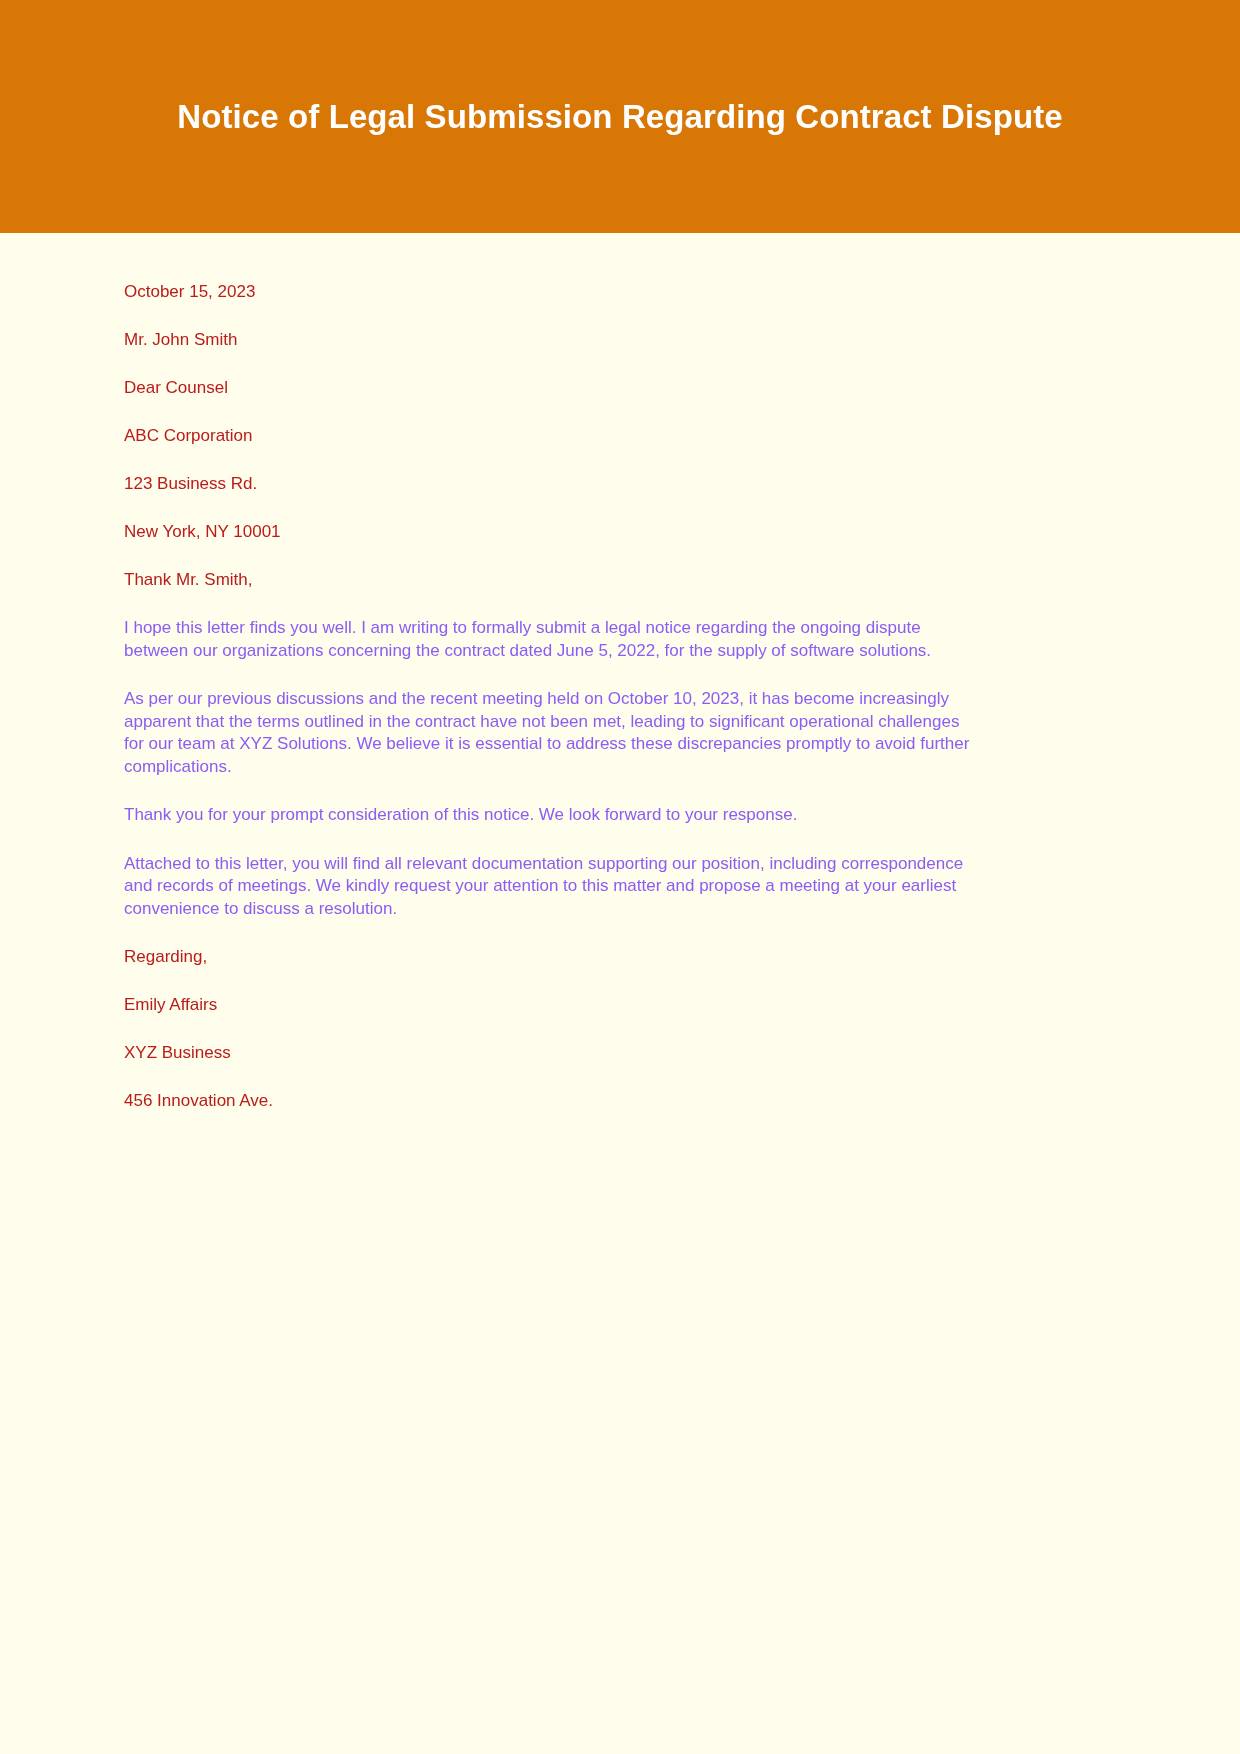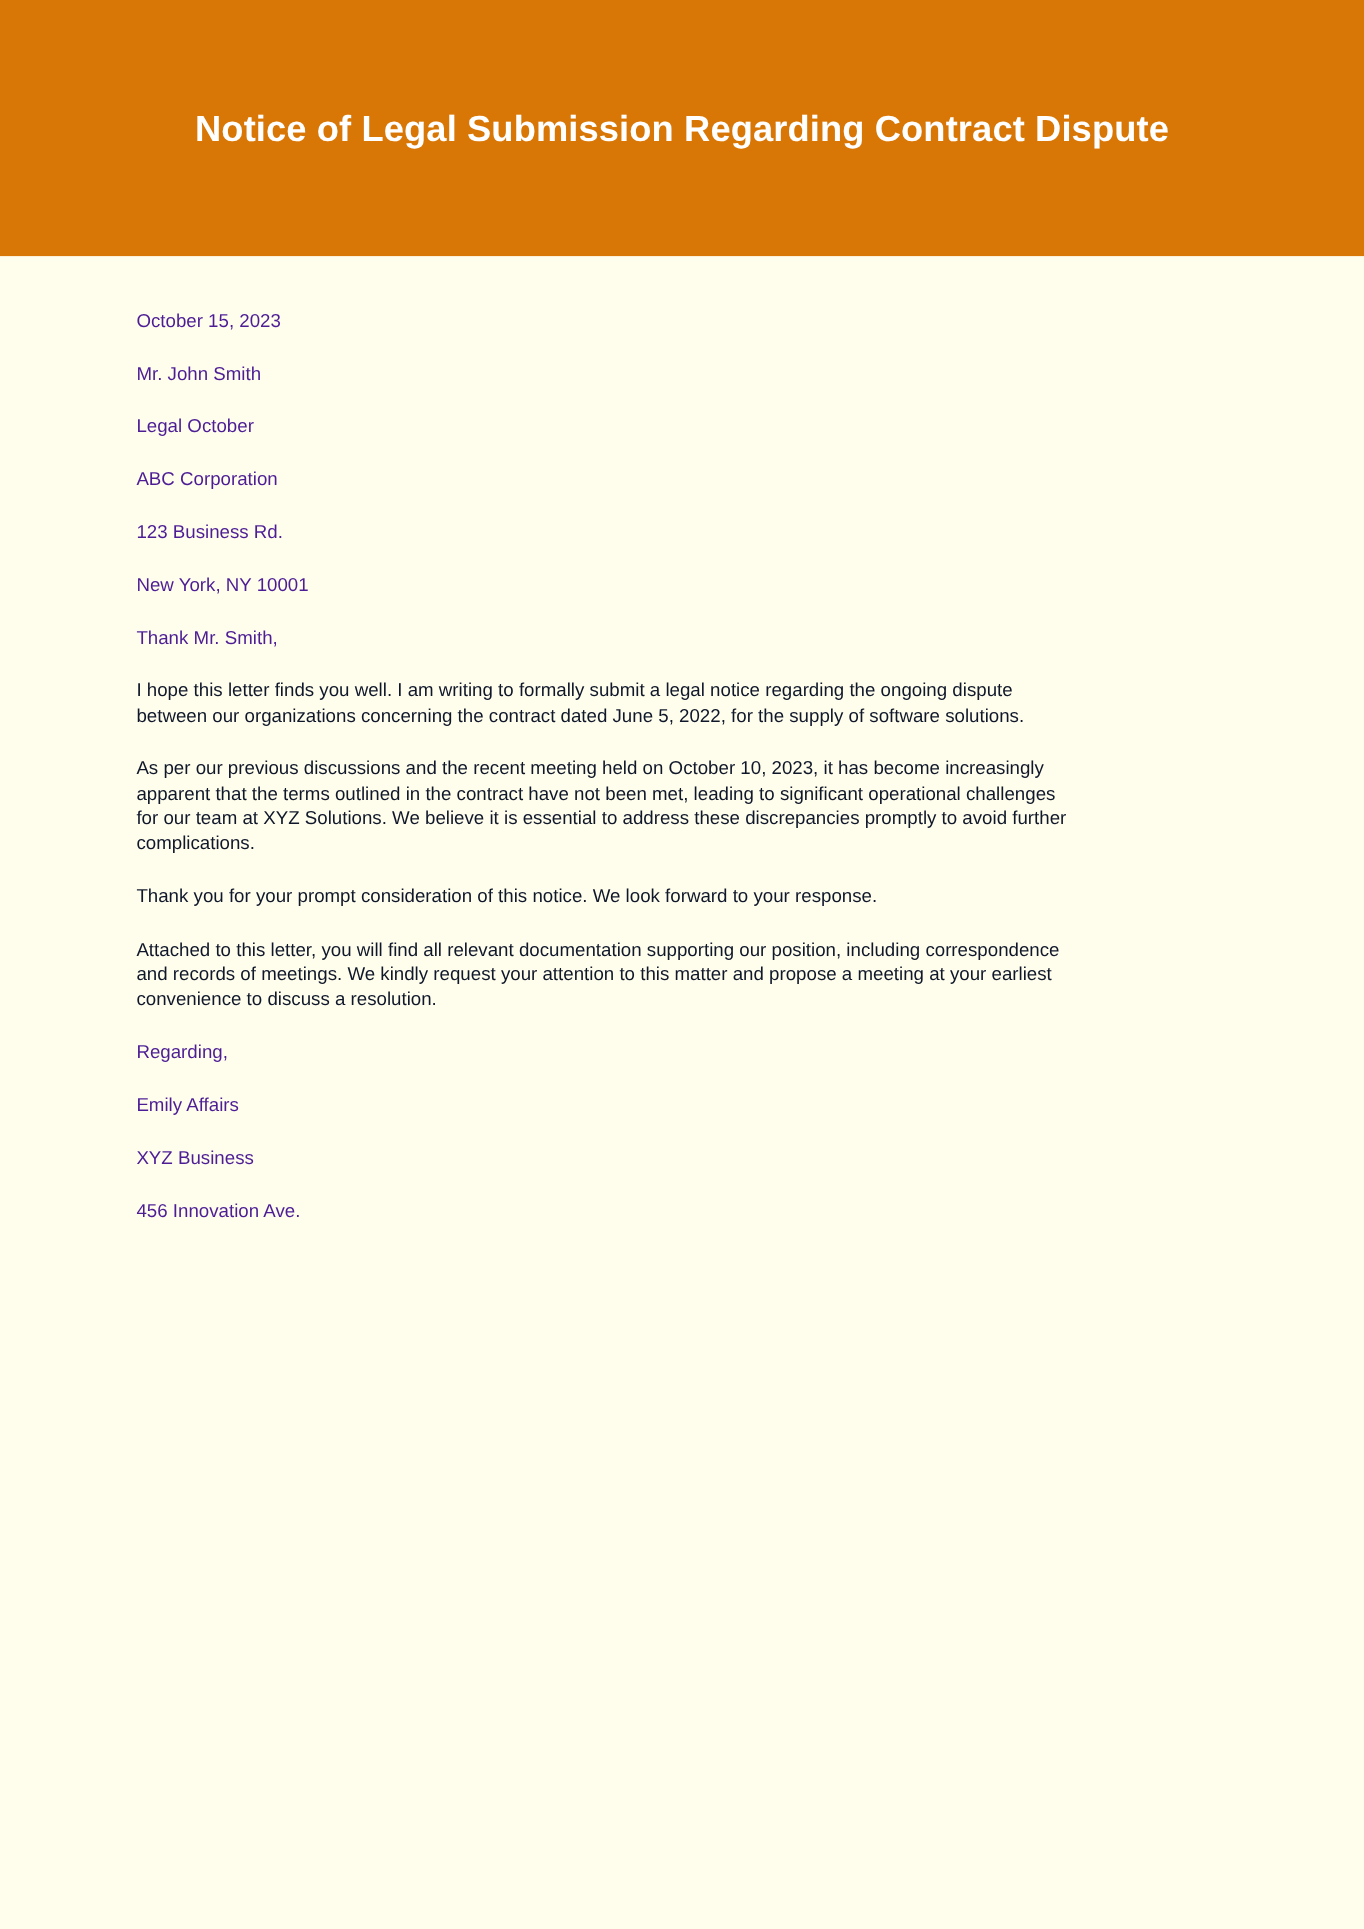--- a/index.html
+++ b/index.html
@@ -54,30 +54,30 @@
     flex: 1 1 auto;
     padding: 40px 124px 0 124px;
     background: #fffdeb;
   }
 
   .letter-inner {
     width: 850px;
   }
 
   .line {
-    color: #4c1d95;
+    color: #b91c1c;
     font-family: "Liberation Sans", sans-serif;
     font-size: 17px;
     line-height: 22px;
     margin: 0 0 26px 0;
     white-space: nowrap;
   }
 
   .para {
-    color: #0f172a;
+    color: #8b5cf6;
     font-family: "Liberation Sans", sans-serif;
     font-size: 17px;
     line-height: 22.5px;
     margin: 0 0 26px 0;
     text-align: left;
     max-width: 850px;
   }
 
   
   .line:first-child { margin-top: 8px; }
@@ -91,21 +91,21 @@
     <h1 class="banner-title">Notice of Legal Submission Regarding Contract Dispute</h1>
   </header>
 
   <main class="letter">
     <div class="letter-inner">
 
       <p class="line">October 15, 2023</p>
 
       <p class="line">Mr. John Smith</p>
 
-      <p class="line">Legal October</p>
+      <p class="line">Dear Counsel</p>
 
       <p class="line">ABC Corporation</p>
 
       <p class="line">123 Business Rd.</p>
 
       <p class="line">New York, NY 10001</p>
 
       <p class="line">Thank Mr. Smith,</p>
 
       <p class="para">I hope this letter finds you well. I am writing to formally submit a legal notice regarding the ongoing dispute between our organizations concerning the contract dated June 5, 2022, for the supply of software solutions.</p>

